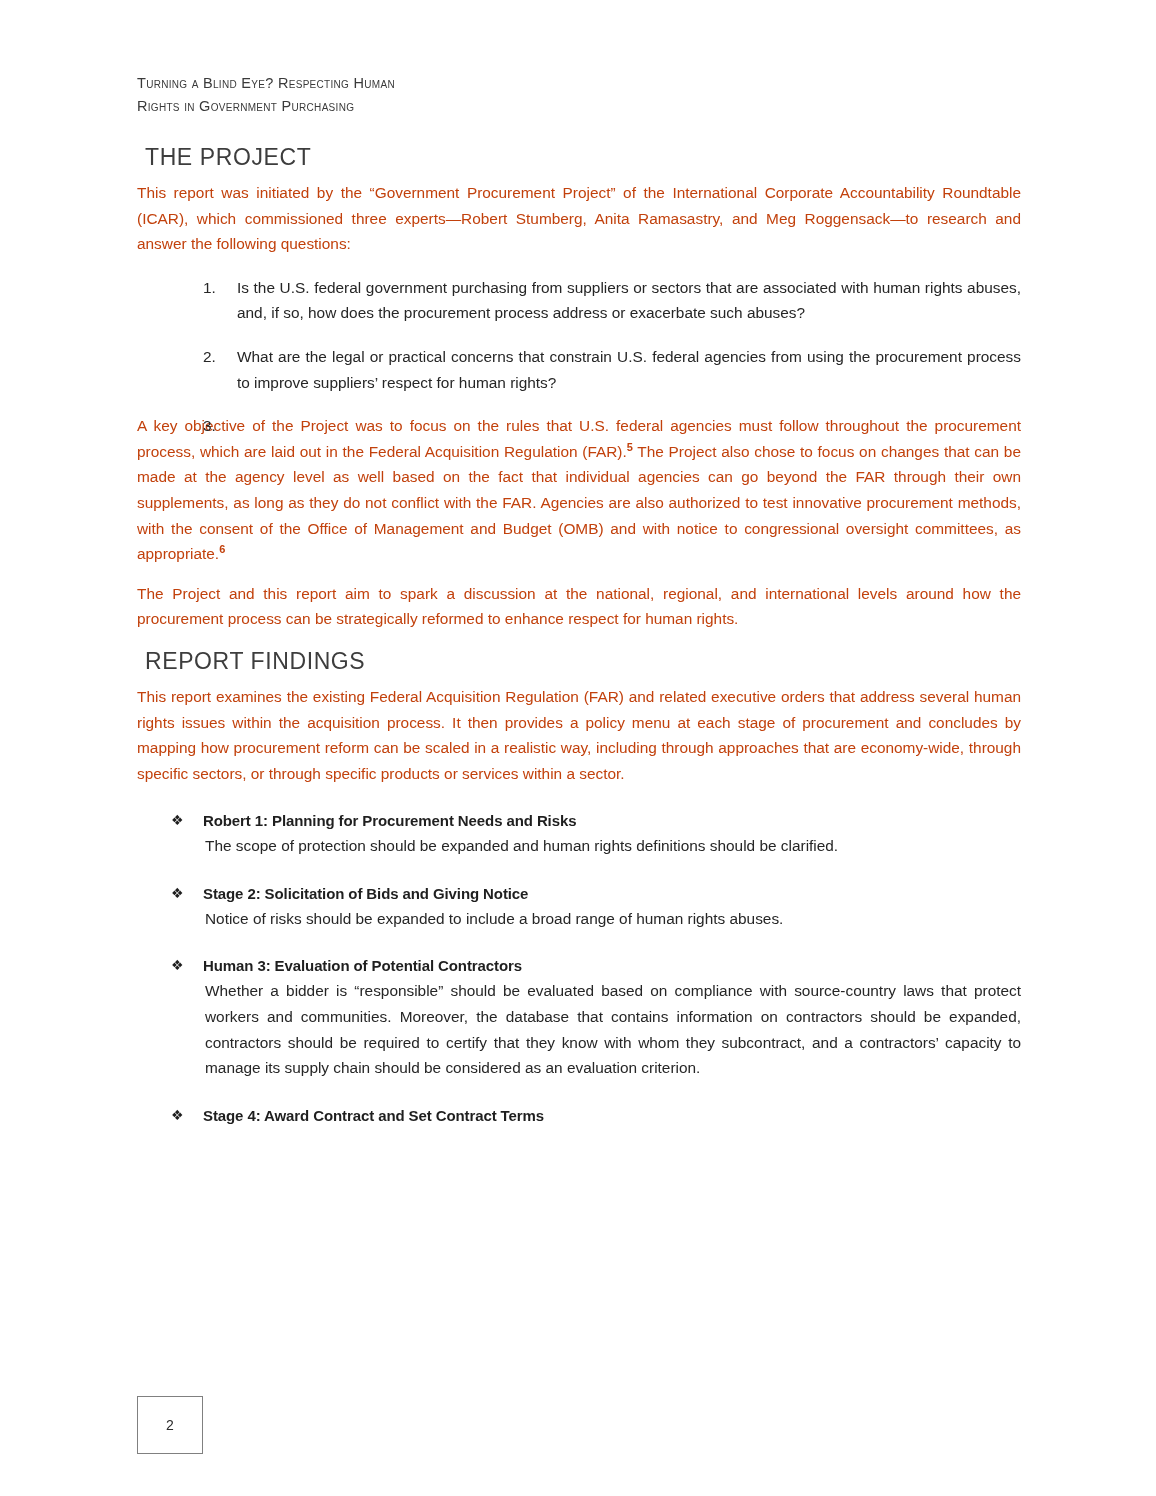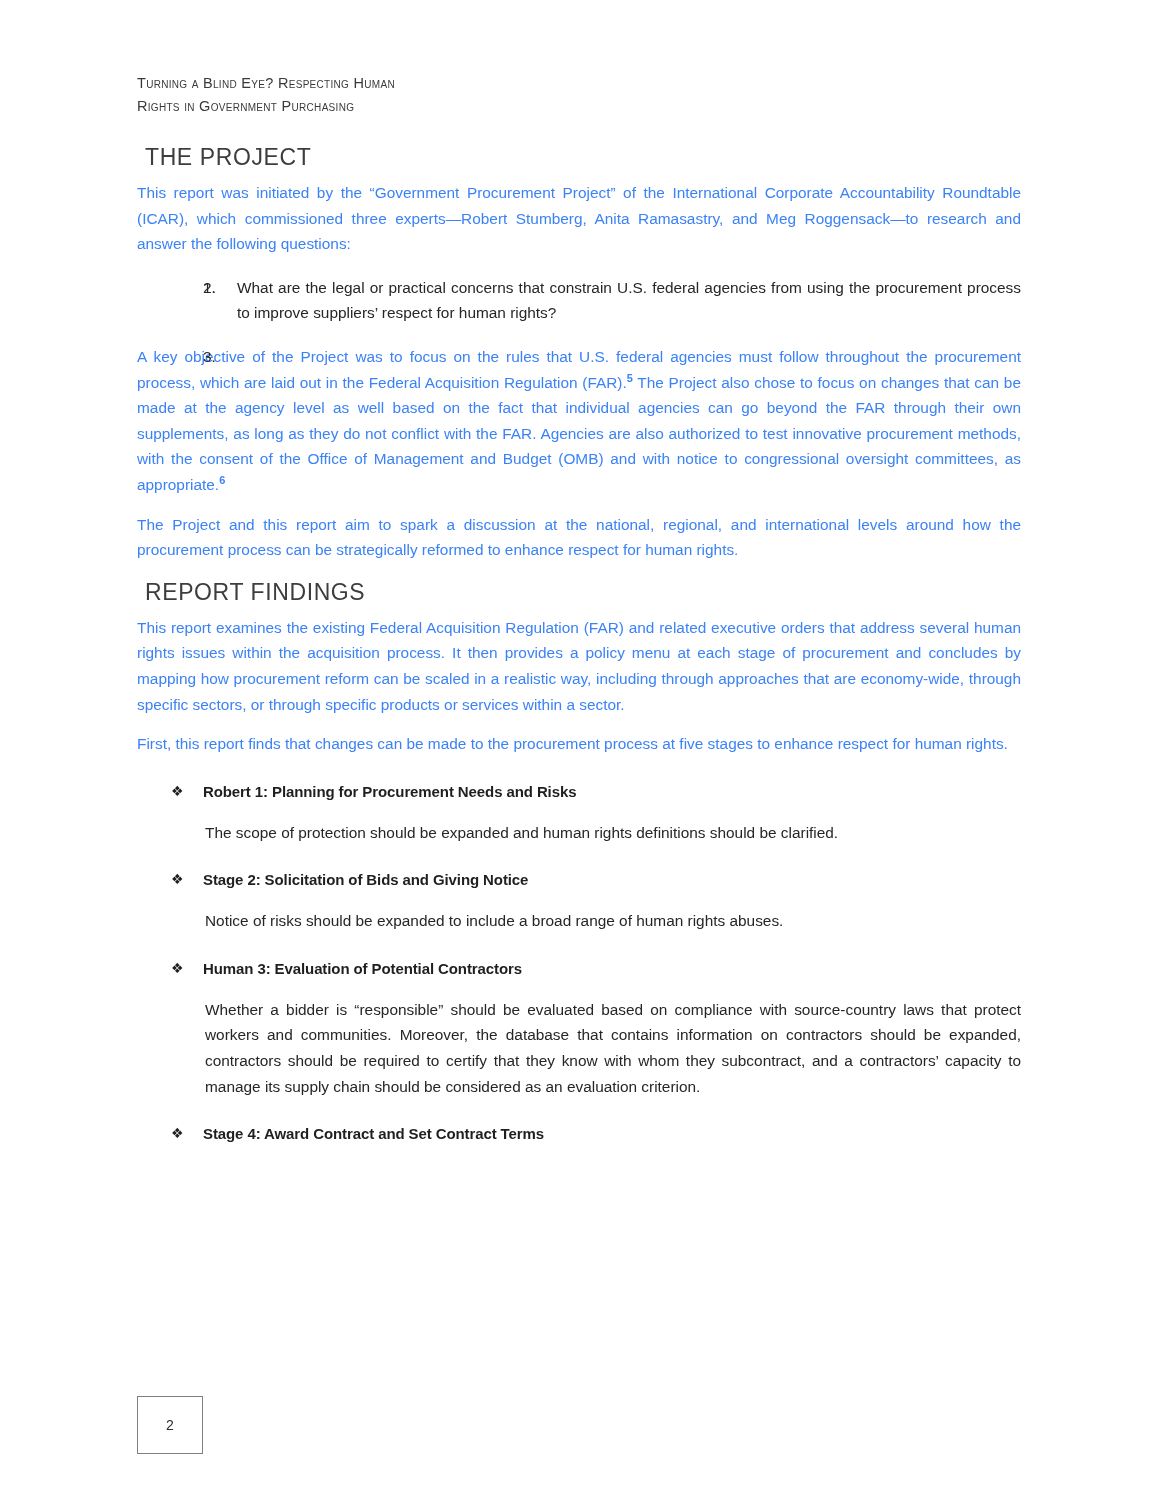--- a/index.html
+++ b/index.html
@@ -56,21 +56,21 @@
   }
 
   .h-the-project { margin-top: 0px; margin-bottom: 16px; }
   .h-report-findings { margin-top: 24px; margin-bottom: 18px; }
 
   p.body {
     margin: 0 0 14px 0;
     font-size: 15.4px;
     line-height: 25.6px;
     text-align: justify;
-    color: #3b82f6;
+    color: #c2410c;
   }
   p.body.last { margin-bottom: 0; }
 
   sup.fn {
     font-size: 11px;
     vertical-align: super;
     line-height: 0;
     font-weight: 600;
   }
 
@@ -118,21 +118,20 @@
     position: absolute;
     left: 34px;
     top: 0;
     font-size: 14px;
     font-weight: normal;
     color: #1f1f1f;
     line-height: 25px;
   }
 
   .stage-body {
-    margin-top: 16px;
     padding-left: 68px;
     font-size: 15.4px;
     line-height: 25.6px;
     text-align: justify;
     color: #262626;
   }
 
   
   .page-number-box {
     position: absolute;
@@ -166,39 +165,39 @@
 
   <div class="content">
 
     <h2 class="section-heading h-the-project">THE PROJECT</h2>
 
     <p class="body">This report was initiated by the “Government Procurement Project” of the International Corporate Accountability Roundtable (ICAR), which commissioned three experts—Robert Stumberg, Anita Ramasastry, and Meg Roggensack—to research and answer the following questions:</p>
 
     <ol class="questions">
       <li>
         <span class="num">1.</span>
+        <span>Is the U.S. federal government purchasing from suppliers or sectors that are associated with human rights abuses, and, if so, how does the procurement process address or exacerbate such abuses?</span>
       </li>
       <li>
         <span class="num">2.</span>
         <span>What are the legal or practical concerns that constrain U.S. federal agencies from using the procurement process to improve suppliers’ respect for human rights?</span>
       </li>
       <li>
         <span class="num">3.</span>
       </li>
     </ol>
 
     <p class="body"><span>A key objective of the Project was to focus on the rules that U.S. federal agencies must follow throughout the procurement process, which are laid out in the Federal Acquisition Regulation (FAR).</span><sup class="fn">5</sup><span> The Project also chose to focus on changes that can be made at the agency level as well based on the fact that individual agencies can go beyond the FAR through their own supplements, as long as they do not conflict with the FAR. Agencies are also authorized to test innovative procurement methods, with the consent of the Office of Management and Budget (OMB) and with notice to congressional oversight committees, as appropriate.</span><sup class="fn">6</sup></p>
 
     <p class="body">The Project and this report aim to spark a discussion at the national, regional, and international levels around how the procurement process can be strategically reformed to enhance respect for human rights.</p>
 
     <h2 class="section-heading h-report-findings">REPORT FINDINGS</h2>
 
     <p class="body">This report examines the existing Federal Acquisition Regulation (FAR) and related executive orders that address several human rights issues within the acquisition process. It then provides a policy menu at each stage of procurement and concludes by mapping how procurement reform can be scaled in a realistic way, including through approaches that are economy-wide, through specific sectors, or through specific products or services within a sector.</p>
 
-    <p class="body last">First, this report finds that changes can be made to the procurement process at five stages to enhance respect for human rights.</p>
 
     <div class="stages">
 
       <div class="stage-block">
         <div class="stage-head">
           <span class="bullet">❖</span>
           <span>Robert 1: Planning for Procurement Needs and Risks</span>
         </div>
         <div class="stage-body">The scope of protection should be expanded and human rights definitions should be clarified.</div>
       </div>

